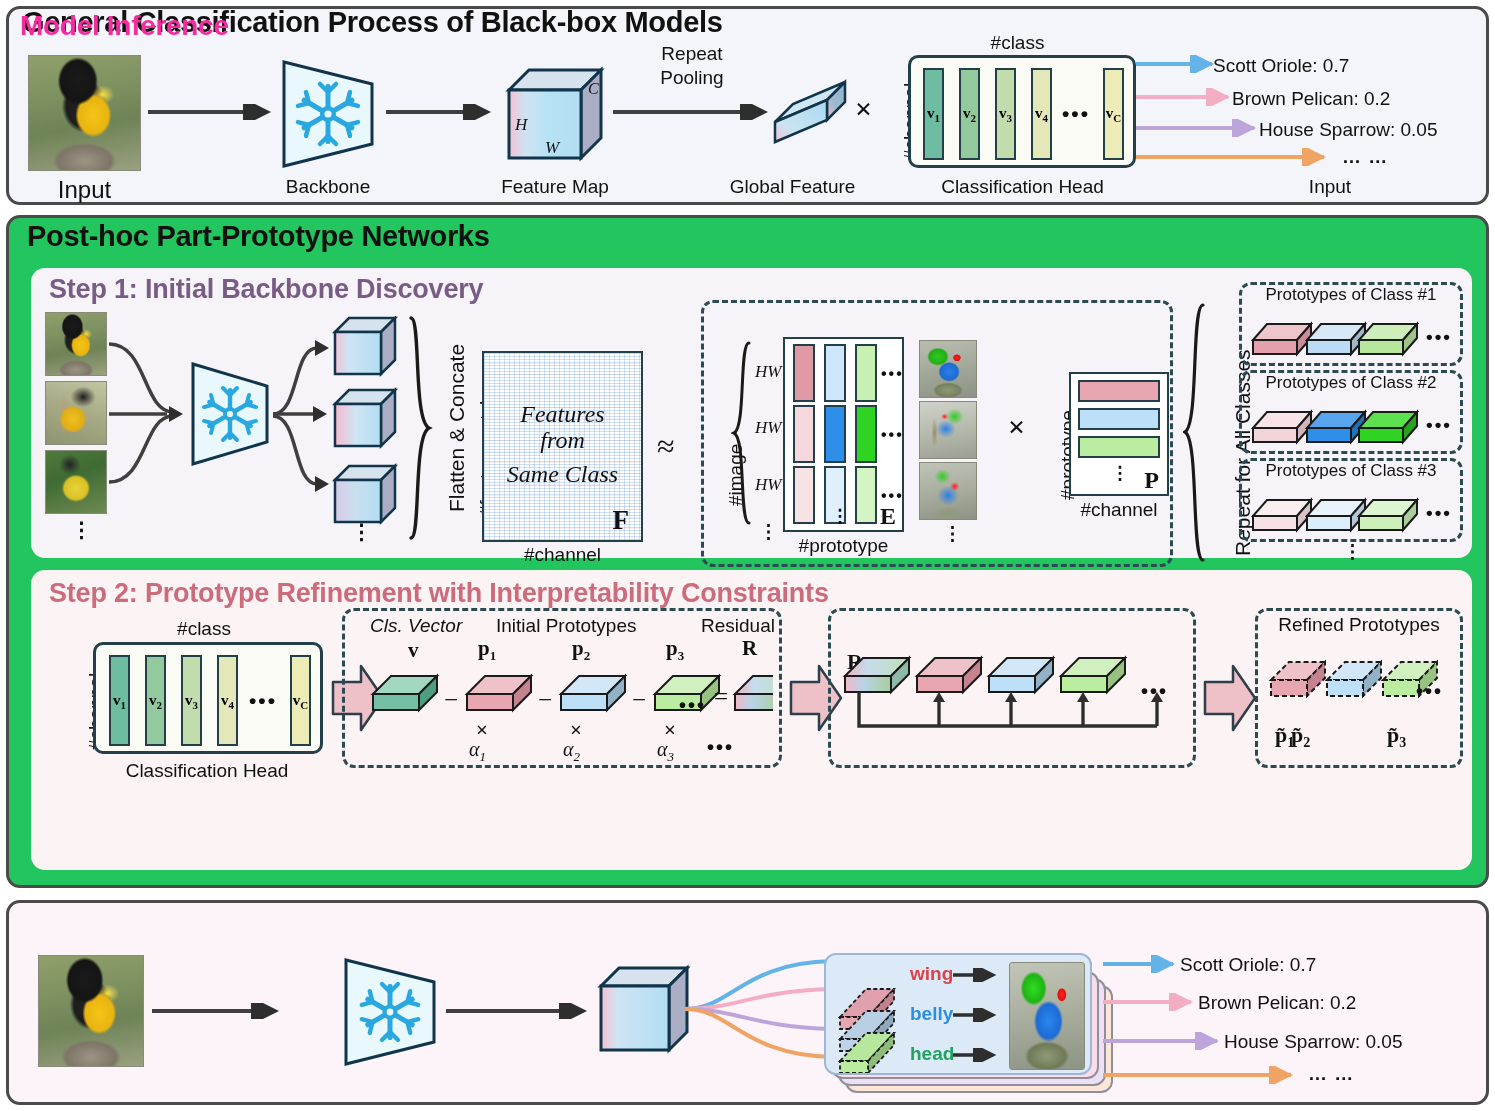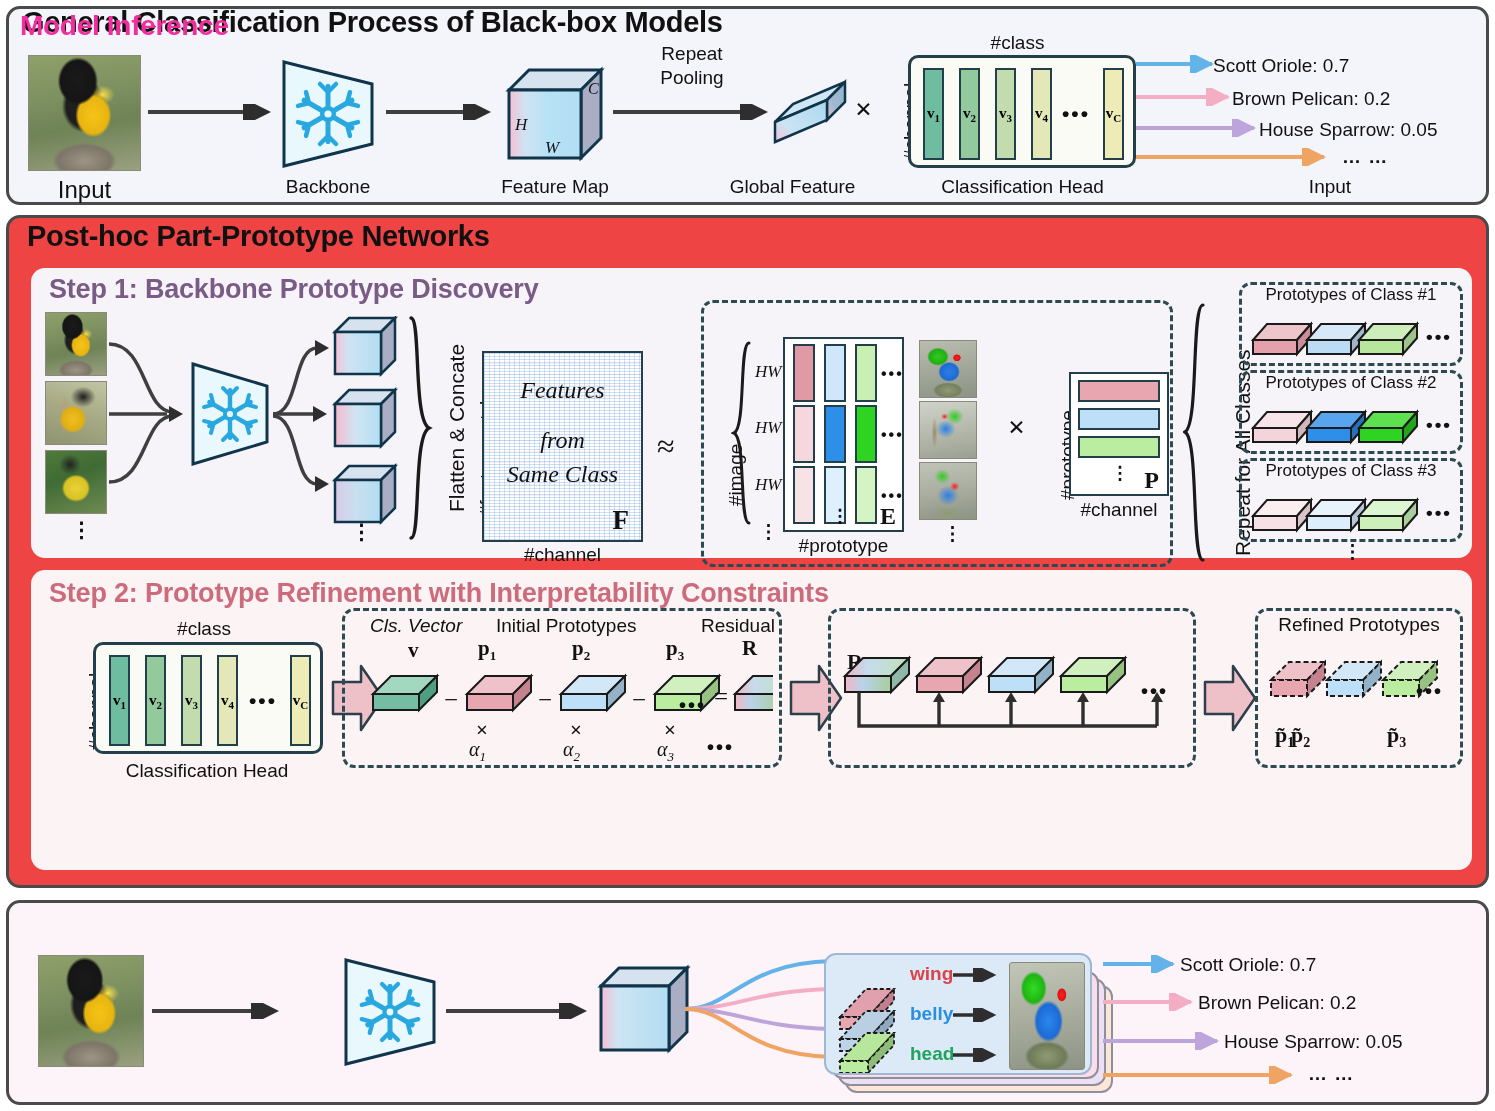--- a/index.html
+++ b/index.html
@@ -2,21 +2,21 @@
 <html><head>
 <meta charset="utf-8">
 <style>
   html,body{margin:0;padding:0;background:#fff;}
   body{width:1495px;height:1111px;font-family:"Liberation Sans",sans-serif;overflow:hidden;position:relative;}
   .stage{position:relative;width:1495px;height:1111px;}
 
   
   .panel{position:absolute;border:3px solid #4a4a4a;border-radius:14px;box-sizing:border-box;}
   #panel-top{left:6px;top:6px;width:1483px;height:199px;background:#f4f4fb;}
-  #panel-mid{left:6px;top:215px;width:1483px;height:673px;background:#ef4444;}
+  #panel-mid{left:6px;top:215px;width:1483px;height:673px;background:#22c55e;}
   #panel-bot{left:6px;top:900px;width:1483px;height:205px;background:#fdf4fa;}
 
   .panel-title{position:absolute;font-weight:bold;white-space:nowrap;letter-spacing:-0.3px;}
   #title-top{left:22px;top:6px;font-size:29px;color:#111;}
   #title-mid{left:18px;top:2px;font-size:29px;color:#111;}
   #title-bot{left:20px;top:10px;font-size:28px;color:#f22d9e;}
 
   
   .stepbox{position:absolute;border-radius:14px;box-sizing:border-box;}
   #step1{left:22px;top:50px;width:1441px;height:290px;background:#f6f4f8;}
@@ -298,21 +298,21 @@
     <line x1="0" y1="9" x2="188" y2="9" stroke="#f0a463" stroke-width="4" marker-end="url(#a4)"></line>
   </svg>
   <div class="lbl bold" style="left:1342px;top:146px;font-size:19px;letter-spacing:1px;">…  …</div>
 
   <div class="lbl-c" style="left:1230px;top:176px;width:200px;font-size:19px;">Input</div>
 
   <div class="panel" id="panel-mid">
     <div class="panel-title" id="title-mid">Post-hoc Part-Prototype Networks</div>
 
     <div class="stepbox" id="step1">
-      <div class="step-title" id="step1-title">Step 1: Backbone Prototype Discovery</div>
+      <div class="step-title" id="step1-title">Step 1: Initial Backbone Discovery</div>
 
       <div class="photo oriole" style="left:14px;top:44px;width:62px;height:64px;"></div>
       <div class="photo oriole2" style="left:14px;top:113px;width:62px;height:64px;"></div>
       <div class="photo oriole3" style="left:14px;top:182px;width:62px;height:64px;"></div>
       <div class="vdots" style="left:40px;top:250px;font-size:21px;">⋮</div>
 
       <svg style="position:absolute;left:76px;top:44px;" width="96" height="210">
         <path d="M2,32 C40,32 36,100 66,100" fill="none" stroke="#3f3f3f" stroke-width="3.5"></path>
         <path d="M2,102 L60,102" fill="none" stroke="#3f3f3f" stroke-width="3.5"></path>
         <path d="M2,170 C40,170 36,104 66,104" fill="none" stroke="#3f3f3f" stroke-width="3.5"></path>
@@ -390,21 +390,21 @@
       <div class="vdots" style="left:320px;top:252px;font-size:21px;">⋮</div>
 
       <svg style="position:absolute;left:374px;top:46px;" width="28" height="228">
         <path d="M6,4 C16,4 8,106 24,114 C8,122 16,224 6,224" fill="none" stroke="#1a1a1a" stroke-width="3.4" stroke-linecap="round"></path>
       </svg>
       <div style="position:absolute;left:414px;top:244px;transform:rotate(-90deg);transform-origin:0 0;font-size:21px;white-space:nowrap;color:#111;">Flatten &amp; Concate</div>
 
       <div style="position:absolute;left:445px;top:248px;transform:rotate(-90deg);transform-origin:0 0;font-size:19px;white-space:nowrap;color:#111;">#feature patch</div>
 
       <div id="fmat" style="left:451px;top:83px;width:161px;height:191px;">
-        <div class="ftxt" style="top:24px;">Features</div>
+        <div class="ftxt" style="top:48px;">Features</div>
         <div class="ftxt" style="top:74px;">from</div>
         <div class="ftxt" style="top:108px;">Same Class</div>
         <div class="bold serif" style="position:absolute;right:12px;bottom:4px;font-size:27px;color:#111;">F</div>
       </div>
       <div class="lbl-c" style="left:451px;top:276px;width:161px;font-size:19px;">#channel</div>
 
       <div class="lbl" style="left:626px;top:160px;font-size:32px;font-family:'Liberation Serif',serif;">≈</div>
 
       <div class="dashbox" style="left:670px;top:32px;width:472px;height:267px;"></div>
 

